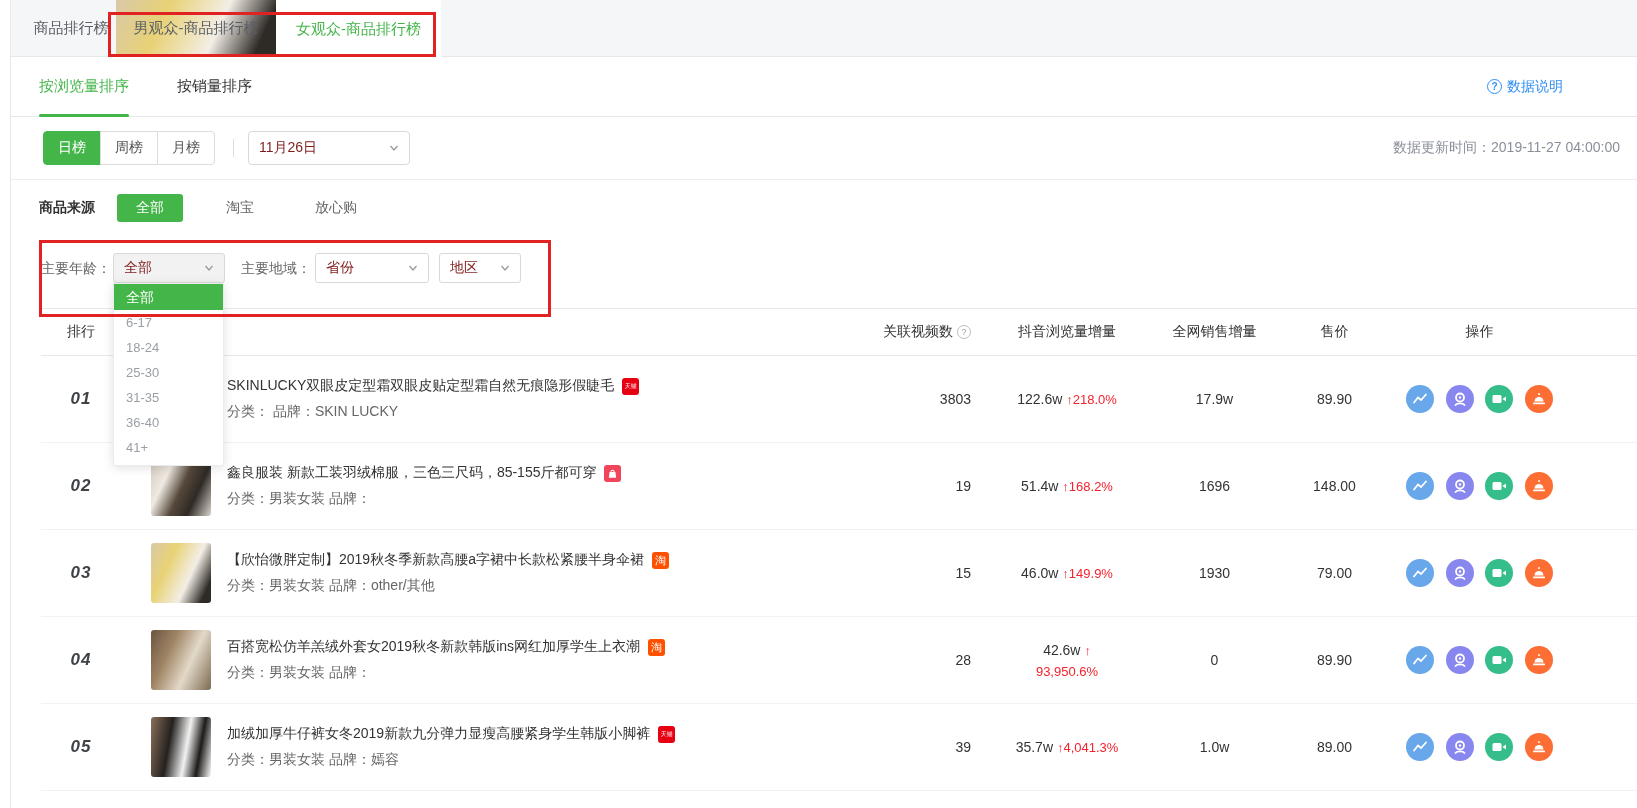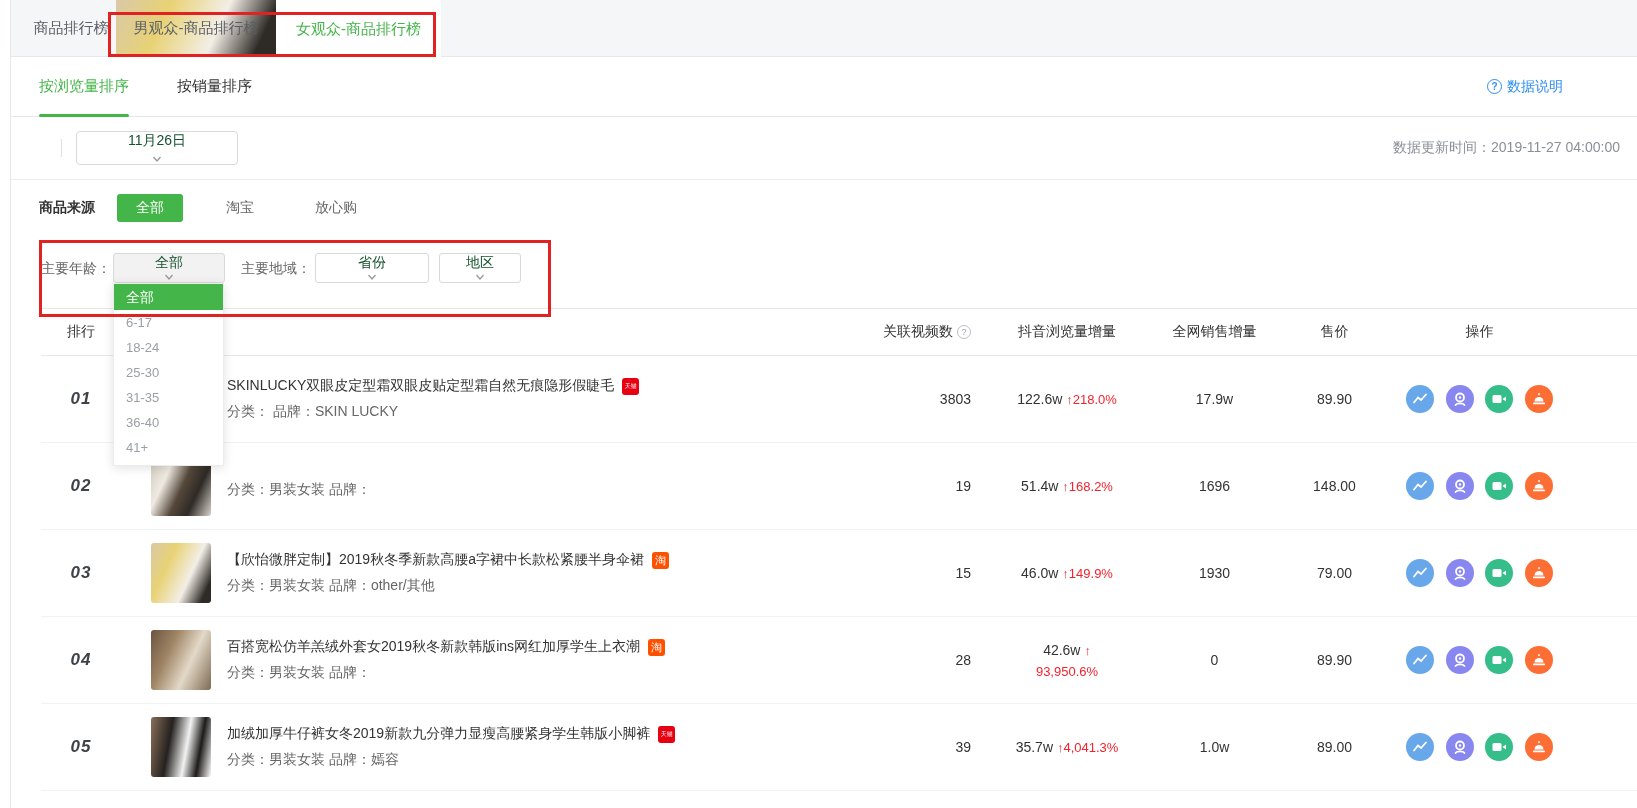--- a/index.html
+++ b/index.html
@@ -31,21 +31,21 @@
   
   .filter-row1 { height:62px; display:flex; align-items:center; padding:0 27px 0 32px; }
   .seg { display:flex; }
   .seg-btn { height:34px; padding:0 14px; border:1px solid #dcdcdc; background:#fff; font-size:14px; color:#555;
              display:flex; align-items:center; cursor:pointer; margin-left:-1px; }
   .seg-btn.first { border-radius:4px 0 0 4px; margin-left:0; }
   .seg-btn.last { border-radius:0 4px 4px 0; }
   .seg-btn.active { background:#44b549; border-color:#44b549; color:#fff; }
   .vsep { width:1px; height:18px; background:#ddd; margin:0 14px 0 18px; }
   .select { height:34px; border:1px solid #d9d9d9; border-radius:4px; background:#fff; display:flex; align-items:center;
-            justify-content:space-between; font-size:14px; color:#14532d; padding:0 10px; cursor:pointer;flex-direction:column; }
+            justify-content:space-between; font-size:14px; color:#7f1d1d; padding:0 10px; cursor:pointer; }
   .date-select { width:162px; }
   .chev { width:10px; height:10px; flex:0 0 auto; }
   .update-time { margin-left:auto; font-size:14px; color:#8a9099; }
 
   
   .source-row { height:56px; display:flex; align-items:center; padding:0 28px; border-top:1px solid #ececec; }
   .source-label { font-size:14px; color:#333; font-weight:bold; margin-right:22px; }
   .pill { height:28px; min-width:66px; padding:0 18px; border-radius:3px; font-size:14px; color:#666;
           display:flex; align-items:center; justify-content:center; cursor:pointer; margin-right:24px; }
   .pill.active { background:#44b549; color:#fff; }
@@ -117,20 +117,25 @@
   <div class="subnav">
     <div class="sort-tab active">按浏览量排序</div>
     <div class="sort-tab">按销量排序</div>
     <div class="help-link">
       <span class="qcircle">?</span>
       <span>数据说明</span>
     </div>
   </div>
 
   <div class="filter-row1">
+    <div class="seg">
+      <button class="seg-btn first active">日榜</button>
+      <button class="seg-btn">周榜</button>
+      <button class="seg-btn last">月榜</button>
+    </div>
     <div class="vsep"></div>
     <div class="select date-select">
       <span>11月26日</span>
       <svg class="chev" viewBox="0 0 10 10">
           <polyline points="1.5,3 5,7 8.5,3" fill="none" stroke="#999" stroke-width="1.3"></polyline>
         </svg>
     </div>
     <div class="update-time">
       <span>数据更新时间：</span><span>2019-11-27 04:00:00</span>
     </div>
@@ -240,20 +245,29 @@
             </svg>
           </button>
       </div>
     </div>
 
     <div class="trow">
       <div class="col-rank"><span class="rank-num">02</span></div>
       <div class="col-product">
         <div class="thumb t2"></div>
         <div class="pinfo">
+          <div class="ptitle-line">
+            <span class="ptitle">鑫良服装 新款工装羽绒棉服，三色三尺码，85-155斤都可穿</span>
+            <span class="badge fxg">
+                <svg width="11" height="11" viewBox="0 0 12 12">
+                  <path d="M2.8,4.3 h6.4 l0.8,6.2 h-8 z" fill="#fff"></path>
+                  <path d="M4.2,4.3 a1.8,1.9 0 0 1 3.6,0" fill="none" stroke="#fff" stroke-width="1.1"></path>
+                </svg>
+              </span>
+          </div>
           <div class="pcat">分类：男装女装 品牌：</div>
         </div>
       </div>
       <div class="col-videos">19</div>
       <div class="col-views">
         <div><span>51.4w</span> <span class="up">↑168.2%</span></div>
 
       </div>
       <div class="col-sales">1696</div>
       <div class="col-price">148.00</div>

